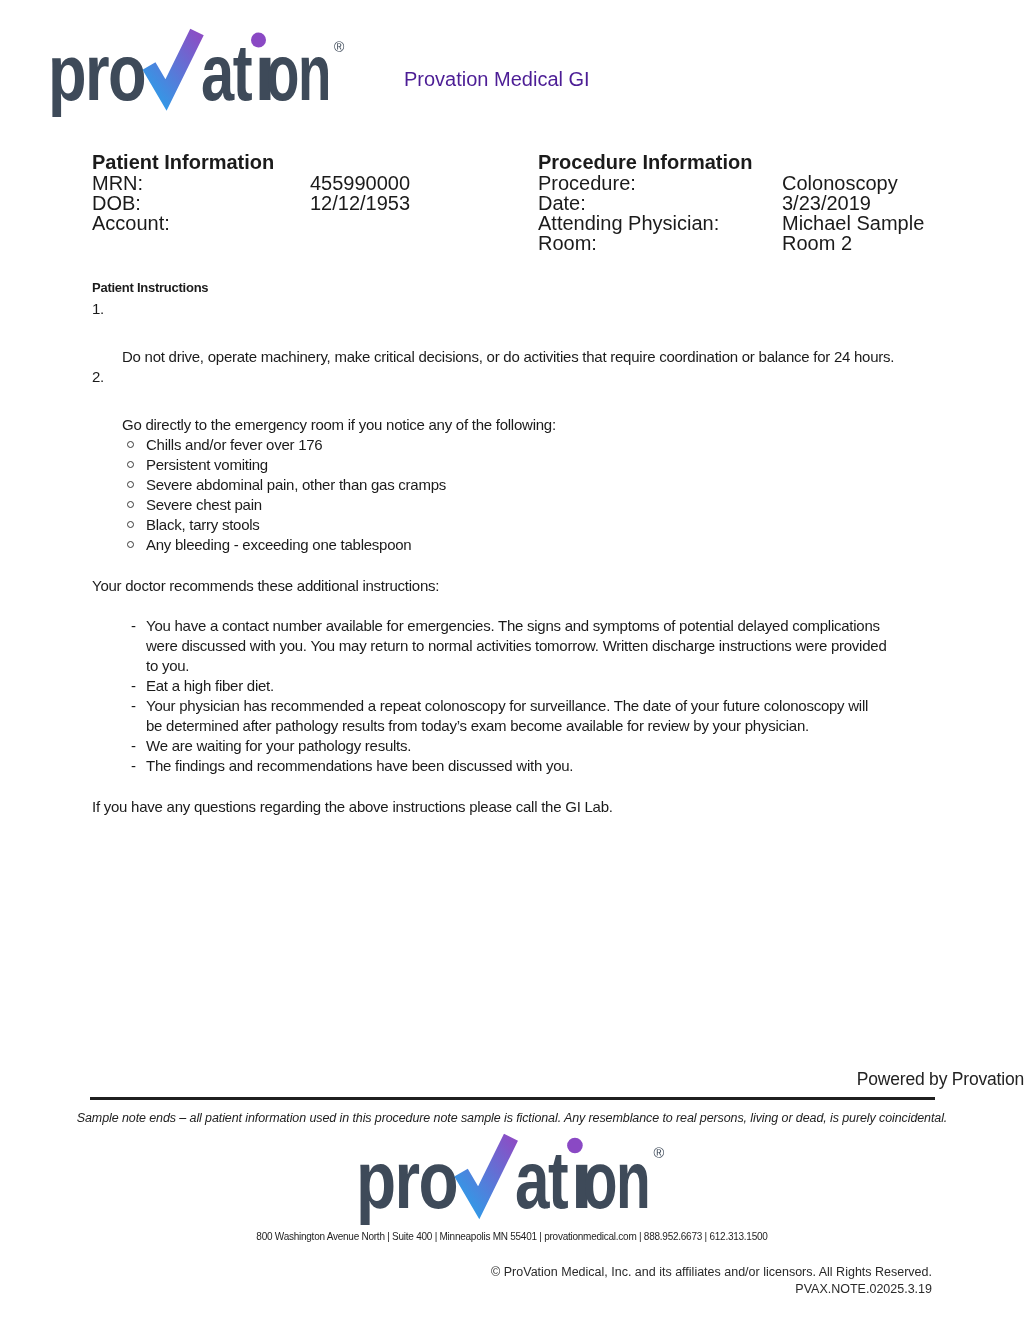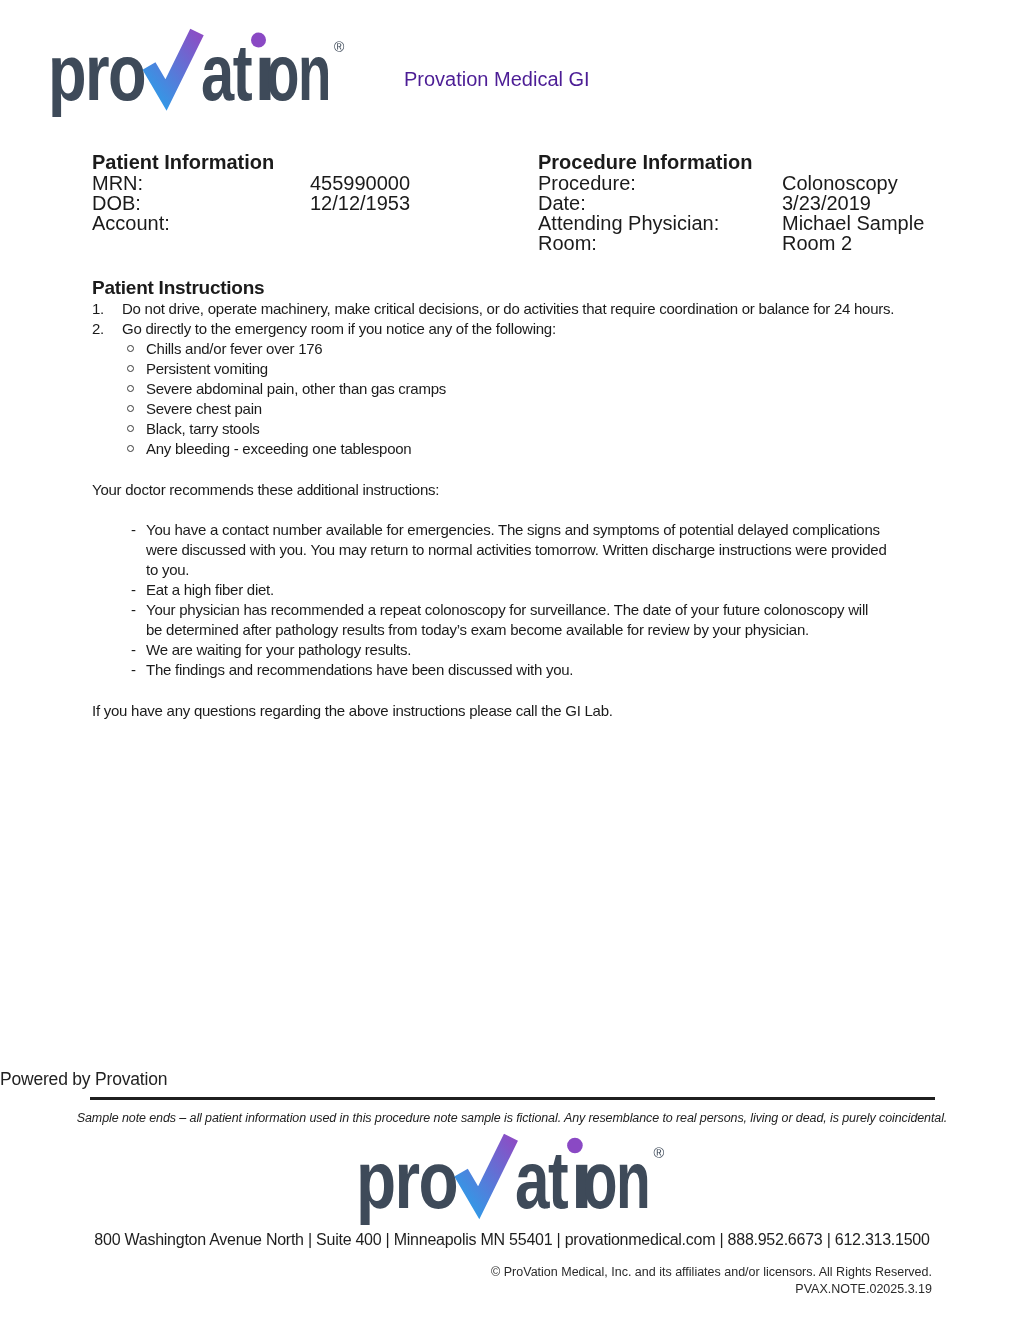--- a/index.html
+++ b/index.html
@@ -21,41 +21,41 @@
   .info-columns { position: absolute; top: 152px; left: 92px; width: 840px; display: flex; font-size: 20px; line-height: 20px; }
   .info-block.col-patient { flex: 0 0 446px; }
   .info-block.col-procedure { flex: 1; }
   .info-heading { font-weight: bold; margin-bottom: 1px; }
   .info-row { display: flex; }
   .col-patient .info-label { width: 218px; flex: none; }
   .col-procedure .info-label { width: 244px; flex: none; }
   .info-value { flex: 1; }
 
   .instructions { position: absolute; top: 278px; left: 92px; width: 828px; font-size: 15px; line-height: 20px; letter-spacing: -0.25px; }
-  .instructions-heading { font-weight: bold; margin: 0 0 1px 0; font-size: 19px; }
+  .instructions-heading { font-weight: bold; margin: 0 0 1px 0; font-size: 13px; }
   .num-item { display: flex; }
   .num-marker { width: 30px; flex: none; }
-  .num-text { flex: 1; max-width: 792px; }
+  .num-text { flex: 1; max-width: 792px; margin-top: 48px; }
   .bullet-list { margin-left: 35px; }
   .bullet-item { display: flex; }
   .circle-bullet { flex: none; width: 7px; height: 7px; border: 1.3px solid #3a3a3a; border-radius: 50%; margin: 6px 12px 0 0; }
   .bullet-text { flex: 1; }
   .intro-para { margin-top: 21px; }
   .dash-list { margin-top: 20px; margin-left: 39px; }
   .dash-item { display: flex; }
   .dash-marker { flex: none; width: 15px; }
   .dash-marker::before { content: "-"; }
   .dash-text { flex: 1; max-width: 742px; }
   .questions-para { margin-top: 21px; }
 
-  .powered { position: absolute; top: 1069px; left: 0; width: 100%; text-align: left; font-size: 17.5px; letter-spacing: -0.2px; color: #222; }
+  .powered { position: absolute; top: 1069px; left: 0; width: 100%; text-align: right; font-size: 17.5px; letter-spacing: -0.2px; color: #222; }
   .rule { position: absolute; top: 1097px; left: 90px; width: 845px; height: 3px; background: #1f1f1f; }
   .disclaimer { position: absolute; top: 1111px; left: 0; width: 100%; text-align: center; font-style: italic; font-size: 12.5px; letter-spacing: -0.1px; color: #222; }
   .logo-footer { position: absolute; top: 1133px; left: 50%; transform: translateX(-50%); }
-  .address { position: absolute; top: 1231px; left: 0; width: 100%; text-align: center; font-size: 16px; letter-spacing: -0.25px; color: #1e1e1e; }
+  .address { position: absolute; top: 1231px; left: 0; width: 100%; text-align: center; font-size: 10px; letter-spacing: -0.25px; color: #1e1e1e; }
   .copyright { position: absolute; top: 1264px; right: 92px; text-align: right; font-size: 12.5px; line-height: 17px; color: #2a2a2a; }
 </style>
 </head>
 <body>
 
 <div class="logo-top">
   <svg class="logo" width="300" height="96" viewBox="0 0 300 96">
     <defs>
       <linearGradient id="vgrad1" x1="0" y1="1" x2="1" y2="0">
         <stop offset="0" stop-color="#2f9ce8"></stop>

